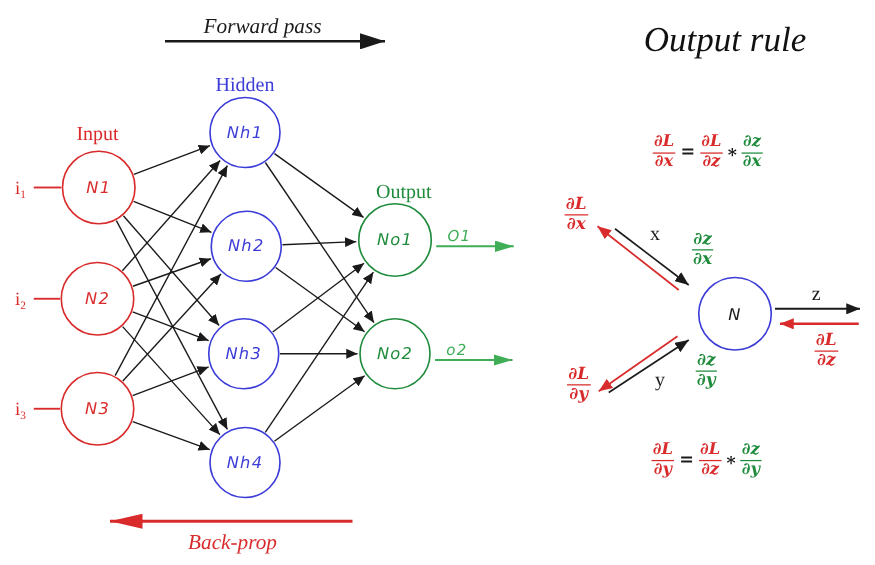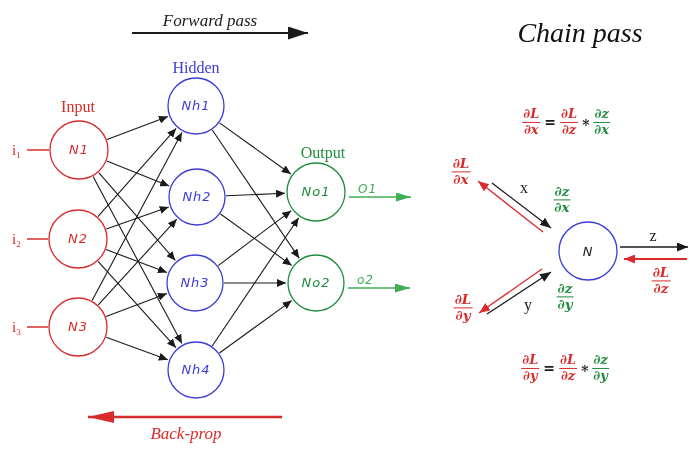--- a/index.html
+++ b/index.html
@@ -132,21 +132,21 @@
     <line x1="543" y1="232" x2="478" y2="181" class="ln-red" stroke-width="1.4" marker-end="url(#m-md-red)"></line>
     <line x1="487" y1="314" x2="551" y2="272" class="ln-black" stroke-width="1.3" marker-end="url(#m-md-black)"></line>
     <line x1="542" y1="269" x2="479" y2="313" class="ln-red" stroke-width="1.4" marker-end="url(#m-md-red)"></line>
     <line x1="620" y1="247" x2="688" y2="247" class="ln-black" stroke-width="1.6" marker-end="url(#m-md-black)"></line>
     <line x1="687" y1="259" x2="624" y2="259" class="ln-red" stroke-width="2" marker-end="url(#m-md-red)"></line>
 
     <circle cx="588" cy="251" r="29" class="node blue"></circle>
     <text x="588" y="256" class="nodelabel black">N</text>
   </svg>
 
-  <div class="abs chain-title" style="left:580px;top:33px;">Chain pass</div>
+  <div class="abs chain-title" style="left:580px;top:33px;">Output rule</div>
 
   <div class="abs eq" style="left:566px;top:122px;">
     <span class="frac red">
         <span class="num">∂L</span>
         <span class="den">∂x</span>
       </span>
     <span class="op">=</span>
     <span class="frac red">
         <span class="num">∂L</span>
         <span class="den">∂z</span>

